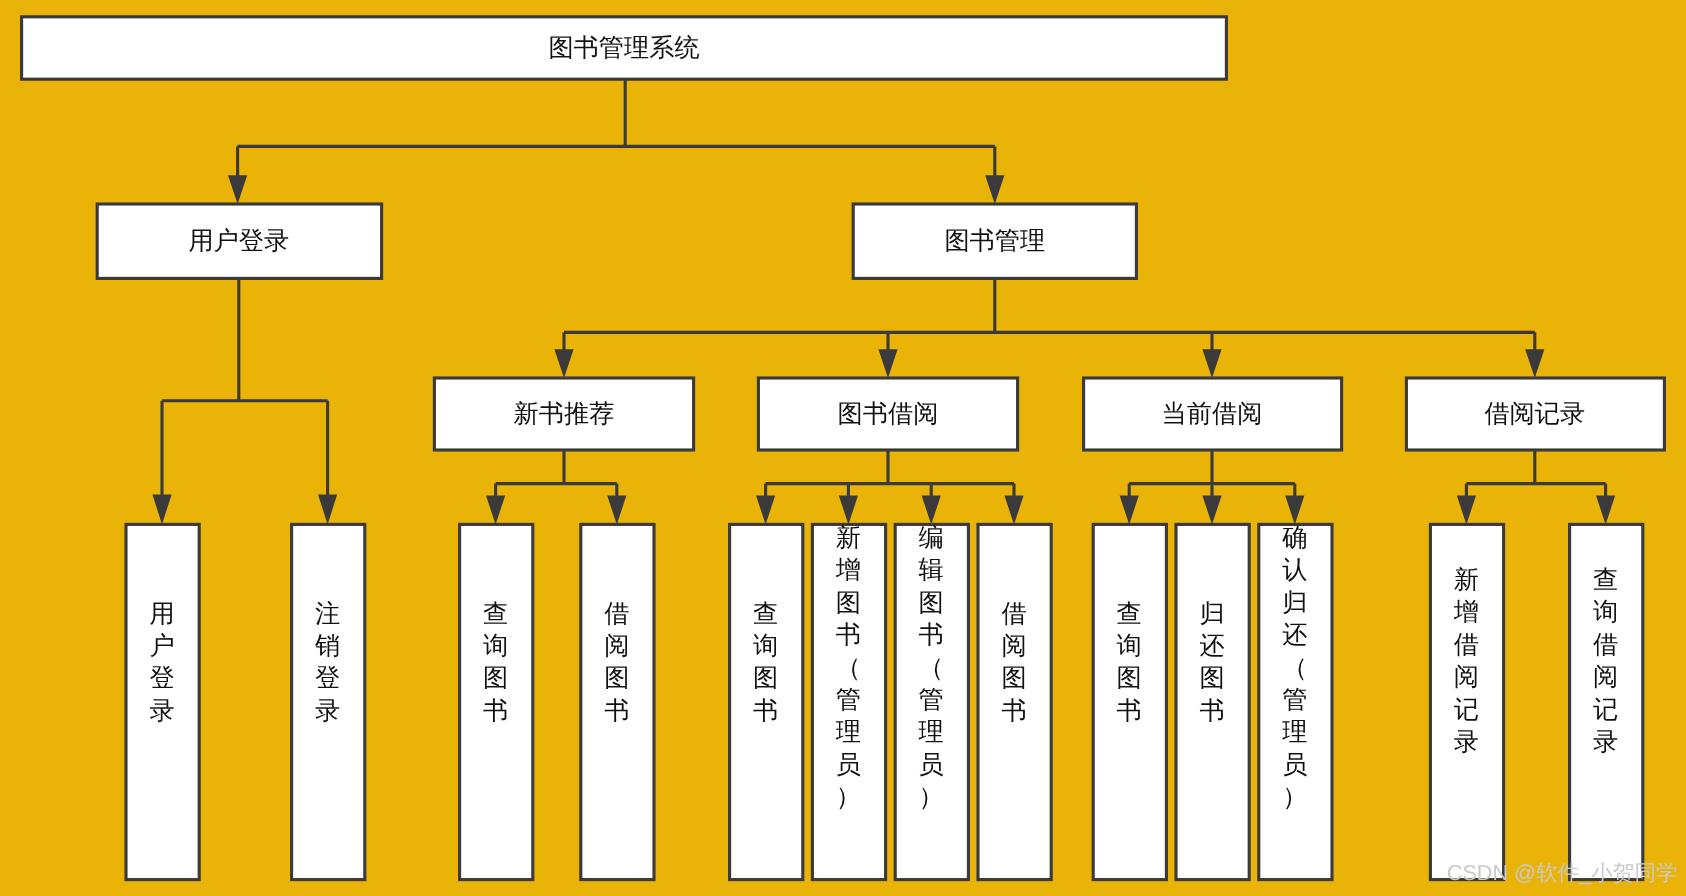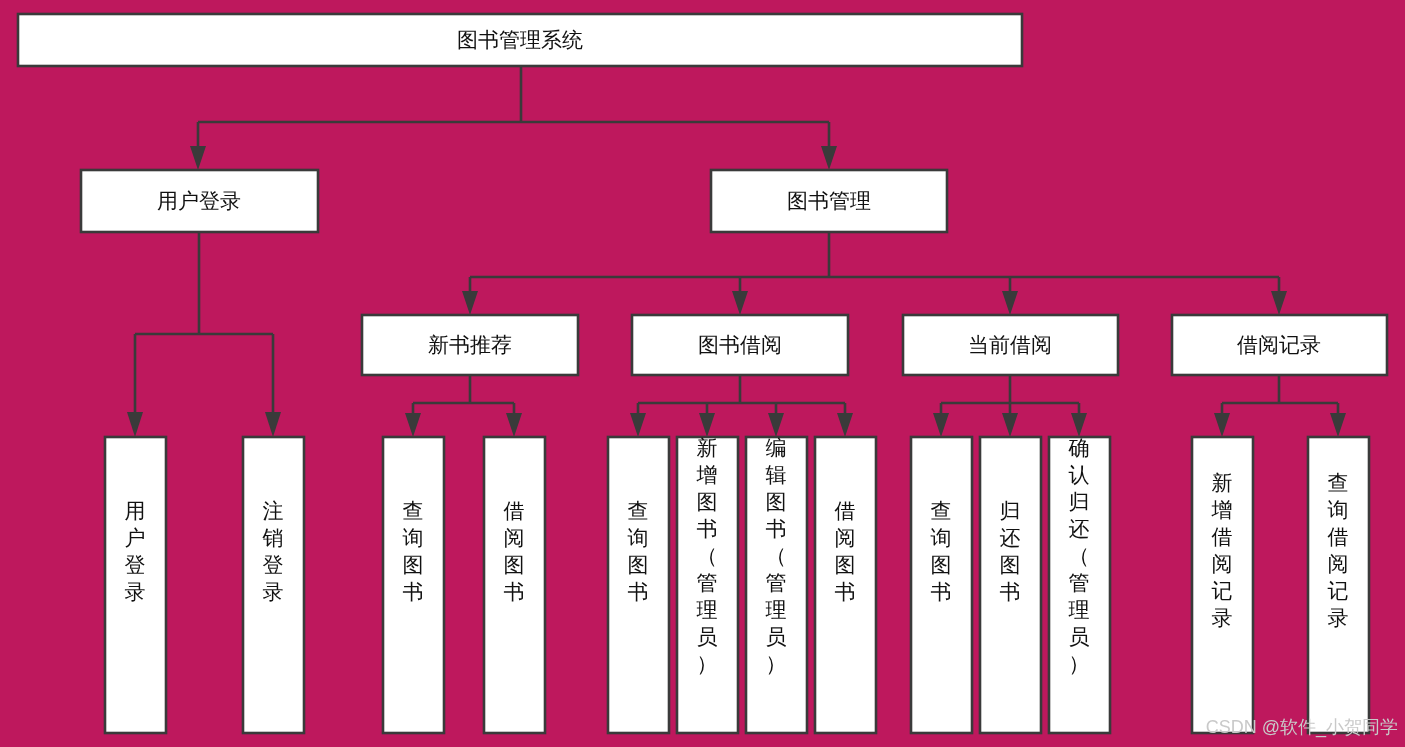--- a/index.html
+++ b/index.html
@@ -7,21 +7,21 @@
     padding: 0;
     background: #ffffff;
   }
   body {
     font-family: "Liberation Sans", "DejaVu Sans", sans-serif;
   }
   #diagram-root {
     position: relative;
     width: 1405px;
     height: 747px;
-    background: #be185d;
+    background: #eab308;
     overflow: hidden;
   }
   svg#tree-svg {
     position: absolute;
     left: 0;
     top: 0;
     width: 1405px;
     height: 747px;
     display: block;
   }

